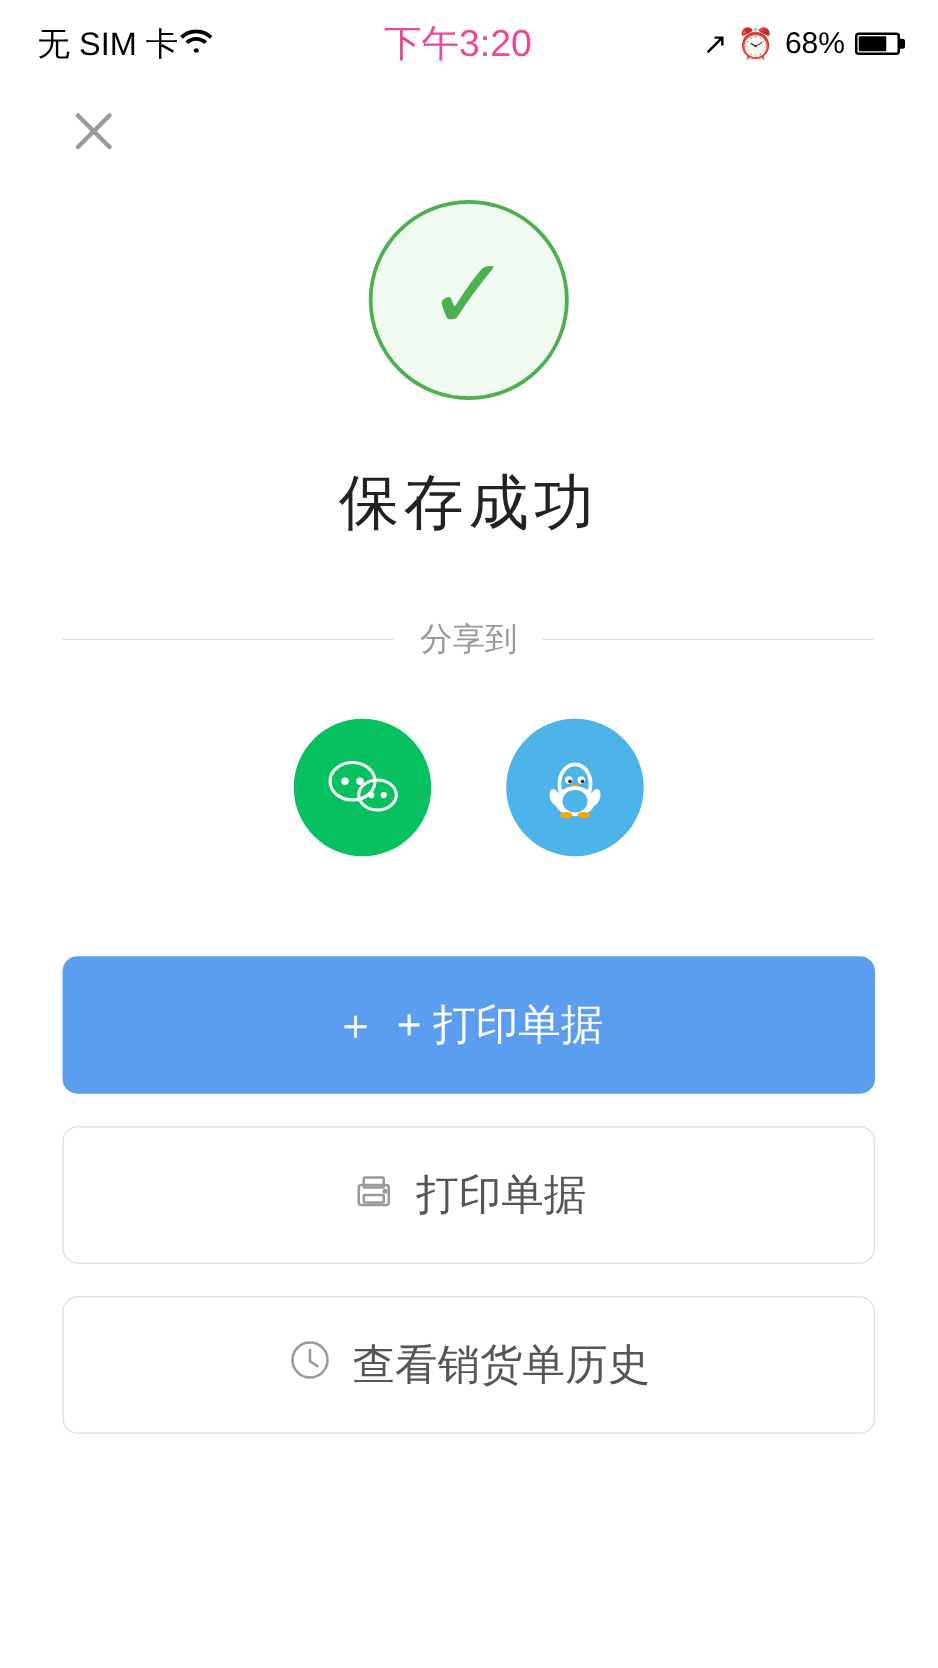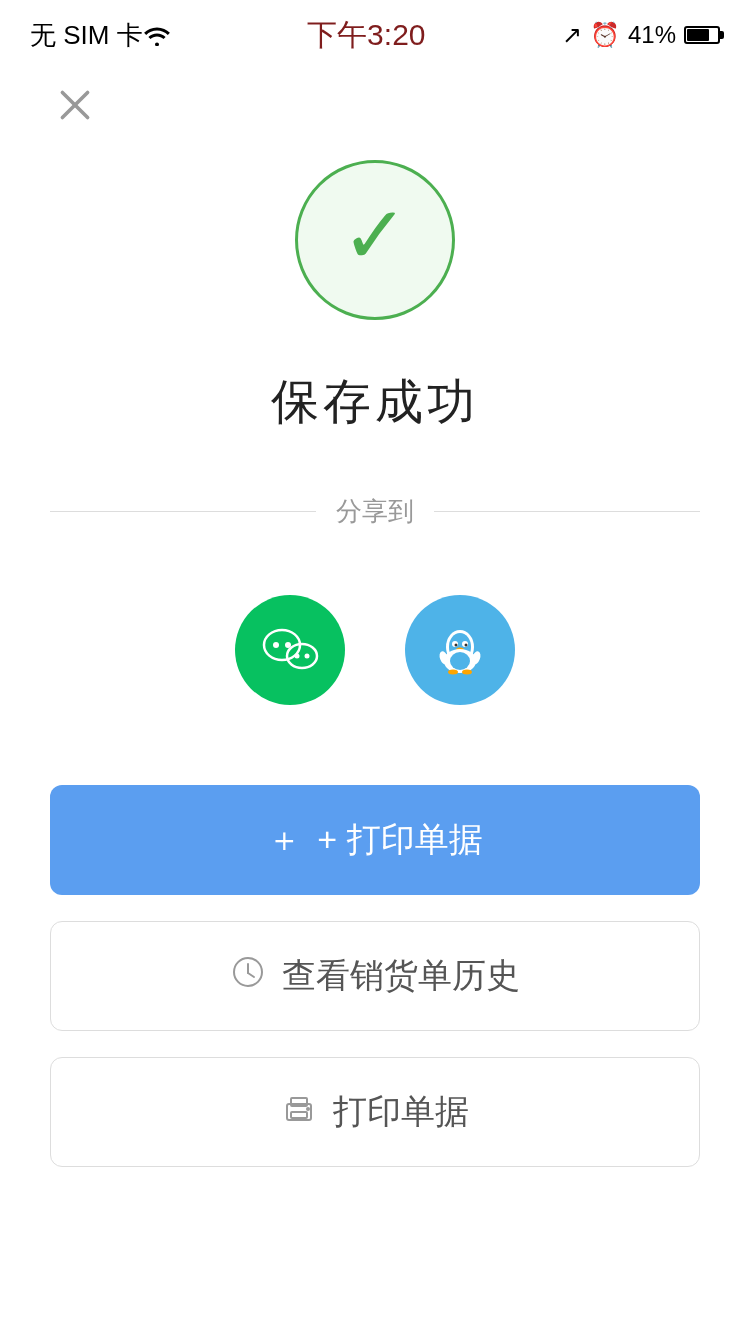--- a/index.html
+++ b/index.html
@@ -21,30 +21,30 @@
     .status-bar {
       display: flex;
       justify-content: space-between;
       align-items: center;
       padding: 10px 30px 0 30px;
       height: 60px;
     }
 
     .status-left {
       display: flex;
-      align-items: flex-end;
+      align-items: flex-start;
       gap: 0;
       font-size: 26px;
       color: #000;
     }
 
     .status-center {
       font-size: 30px;
       font-weight: 500;
-      color: #7f1d1d;
+      color: #ec4899;
     }
 
     .status-right {
       display: flex;
       align-items: center;
       gap: 8px;
       font-size: 24px;
       color: #000;
     }
 
@@ -102,21 +102,21 @@
       margin-bottom: 60px;
       letter-spacing: 4px;
     }
 
     
     .divider-section {
       width: 100%;
       display: flex;
       align-items: center;
       padding: 0 50px;
-      margin-bottom: 66px;
+      margin-bottom: 46px;
     }
 
     .divider-line {
       flex: 1;
       height: 1px;
       background: #ddd;
     }
 
     .divider-text {
       font-size: 26px;
@@ -231,21 +231,21 @@
         <path d="M14 16.5c1.1 0 2 .9 2 2s-.9 2-2 2-2-.9-2-2 .9-2 2-2z" fill="#000"></path>
         <path d="M14 10.5c2.5 0 4.8 1 6.5 2.6l2.1-2.1C20.4 8.8 17.3 7.5 14 7.5s-6.4 1.3-8.6 3.5l2.1 2.1c1.7-1.6 4-2.6 6.5-2.6z" fill="#000"></path>
         <path d="M14 4.5c4.2 0 8 1.7 10.8 4.4l2.1-2.1C23.8 3.7 19.2 1.5 14 1.5S4.2 3.7 1.1 6.8l2.1 2.1C5.9 6.2 9.7 4.5 14 4.5z" fill="#000"></path>
       </svg>
     </span>
   </div>
   <div class="status-center">下午3:20</div>
   <div class="status-right">
     <span>↗</span>
     <span>⏰</span>
-    <span>41%</span>
+    <span>68%</span>
     <span class="battery-icon">
       <span class="battery-fill"></span>
     </span>
   </div>
 </div>
 
 <div class="close-btn">
   <svg viewBox="0 0 40 40" fill="none" xmlns="http://www.w3.org/2000/svg">
     <line x1="6" y1="6" x2="34" y2="34" stroke="#999" stroke-width="4" stroke-linecap="round"></line>
     <line x1="34" y1="6" x2="6" y2="34" stroke="#999" stroke-width="4" stroke-linecap="round"></line>
@@ -303,39 +303,39 @@
         <ellipse cx="45" cy="37" rx="4" ry="7" fill="white" transform="rotate(20 45 37)"></ellipse>
       </svg>
     </div>
   </div>
 
   <div class="action-buttons">
 
     <button class="btn-primary">
       <span>＋</span>
       <span>+ 打印单据</span>
-    </button>
-
-    <button class="btn-secondary">
-      <span>
-        <svg width="36" height="36" viewBox="0 0 36 36" fill="none">
-          <circle cx="18" cy="18" r="14" stroke="#999" stroke-width="2" fill="none"></circle>
-          <line x1="18" y1="10" x2="18" y2="19" stroke="#999" stroke-width="2" stroke-linecap="round"></line>
-          <line x1="18" y1="19" x2="24" y2="23" stroke="#999" stroke-width="2" stroke-linecap="round"></line>
-        </svg>
-      </span>
-      <span>查看销货单历史</span>
     </button>
 
     <button class="btn-secondary">
       <span>
         <svg width="36" height="36" viewBox="0 0 36 36" fill="none">
           <rect x="6" y="14" width="24" height="16" rx="2" stroke="#999" stroke-width="2" fill="none"></rect>
           <rect x="10" y="8" width="16" height="8" rx="1" stroke="#999" stroke-width="2" fill="none"></rect>
           <rect x="10" y="22" width="16" height="6" rx="1" stroke="#999" stroke-width="2" fill="none"></rect>
           <circle cx="27" cy="19" r="2" fill="#999"></circle>
         </svg>
       </span>
       <span>打印单据</span>
     </button>
+
+    <button class="btn-secondary">
+      <span>
+        <svg width="36" height="36" viewBox="0 0 36 36" fill="none">
+          <circle cx="18" cy="18" r="14" stroke="#999" stroke-width="2" fill="none"></circle>
+          <line x1="18" y1="10" x2="18" y2="19" stroke="#999" stroke-width="2" stroke-linecap="round"></line>
+          <line x1="18" y1="19" x2="24" y2="23" stroke="#999" stroke-width="2" stroke-linecap="round"></line>
+        </svg>
+      </span>
+      <span>查看销货单历史</span>
+    </button>
   </div>
 
 </div>
 
 </body></html>

